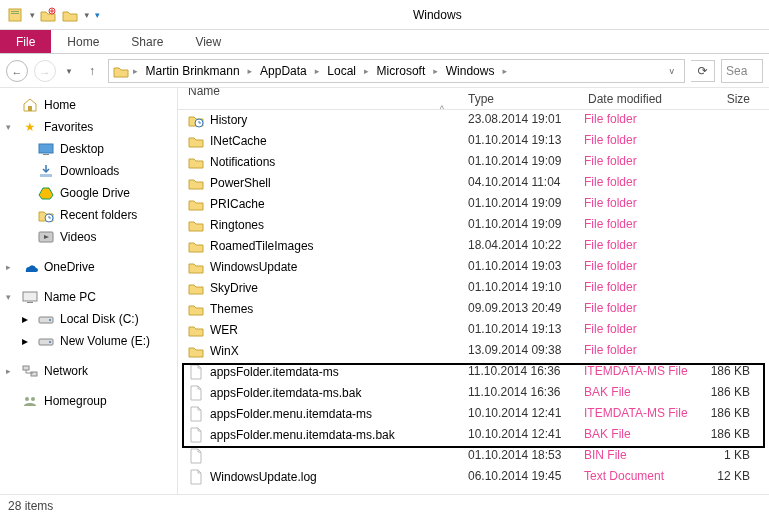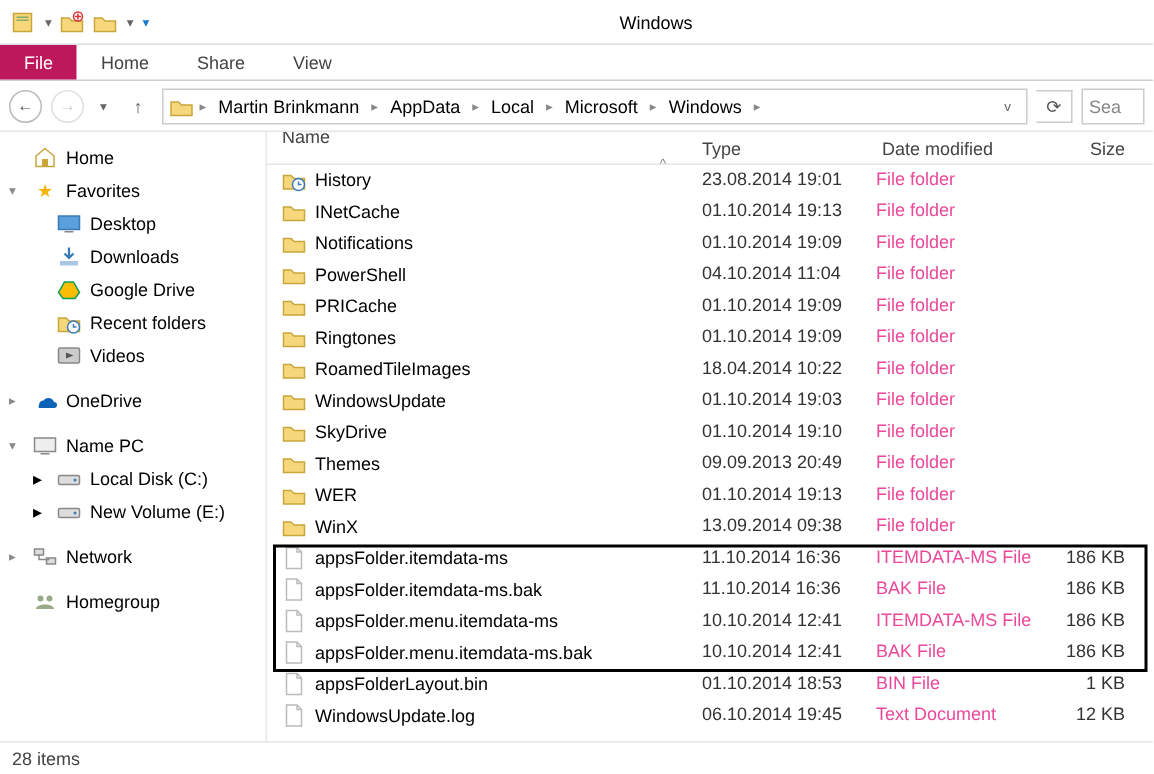--- a/index.html
+++ b/index.html
@@ -497,21 +497,20 @@
           <div class="cell size">186 KB</div>
         </div>
         <div class="row">
           <div class="cell name">
             <span class="ficon">
               <svg width="16" height="16">
                 <path d="M3 1h7l3 3v11H3z" fill="#fff" stroke="#bbb"></path>
                 <path d="M10 1v3h3" fill="none" stroke="#bbb"></path>
               </svg>
             </span>
-            <span>appsFolderLayout.bin</span>
           </div>
           <div class="cell date">01.10.2014 18:53</div>
           <div class="cell type">BIN File</div>
           <div class="cell size">1 KB</div>
         </div>
         <div class="row">
           <div class="cell name">
             <span class="ficon">
               <svg width="16" height="16">
                 <path d="M3 1h7l3 3v11H3z" fill="#fff" stroke="#bbb"></path>

